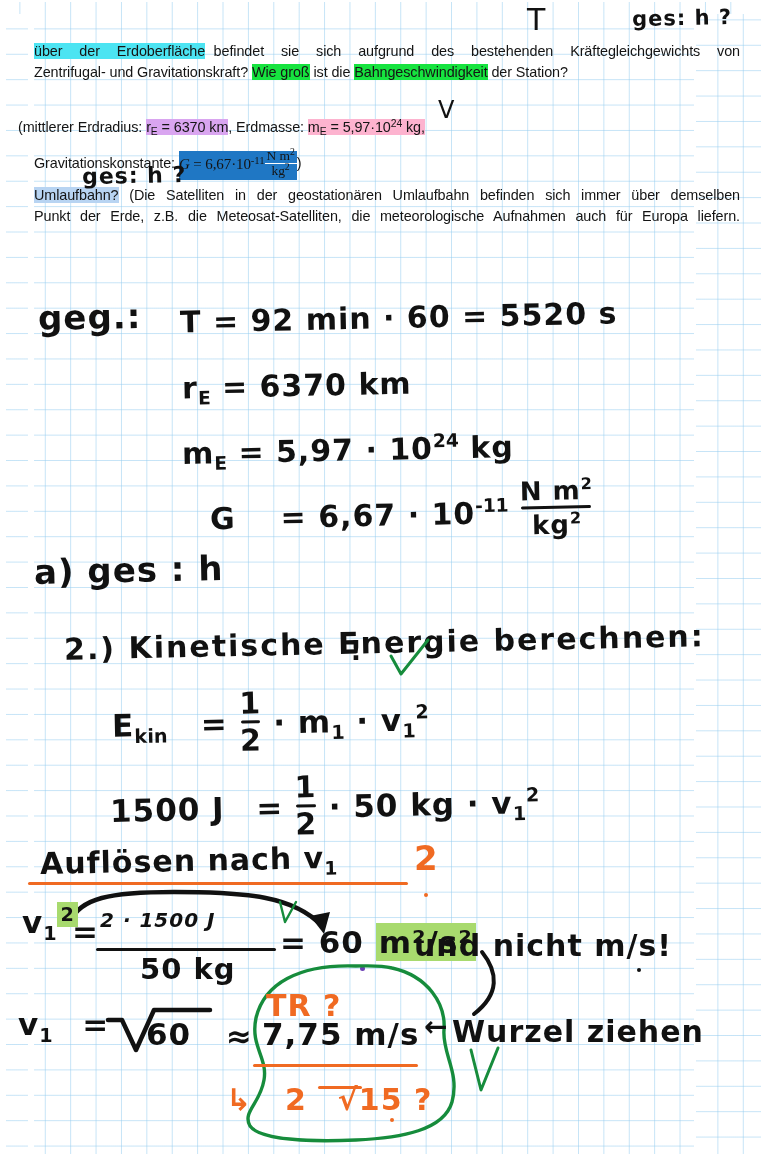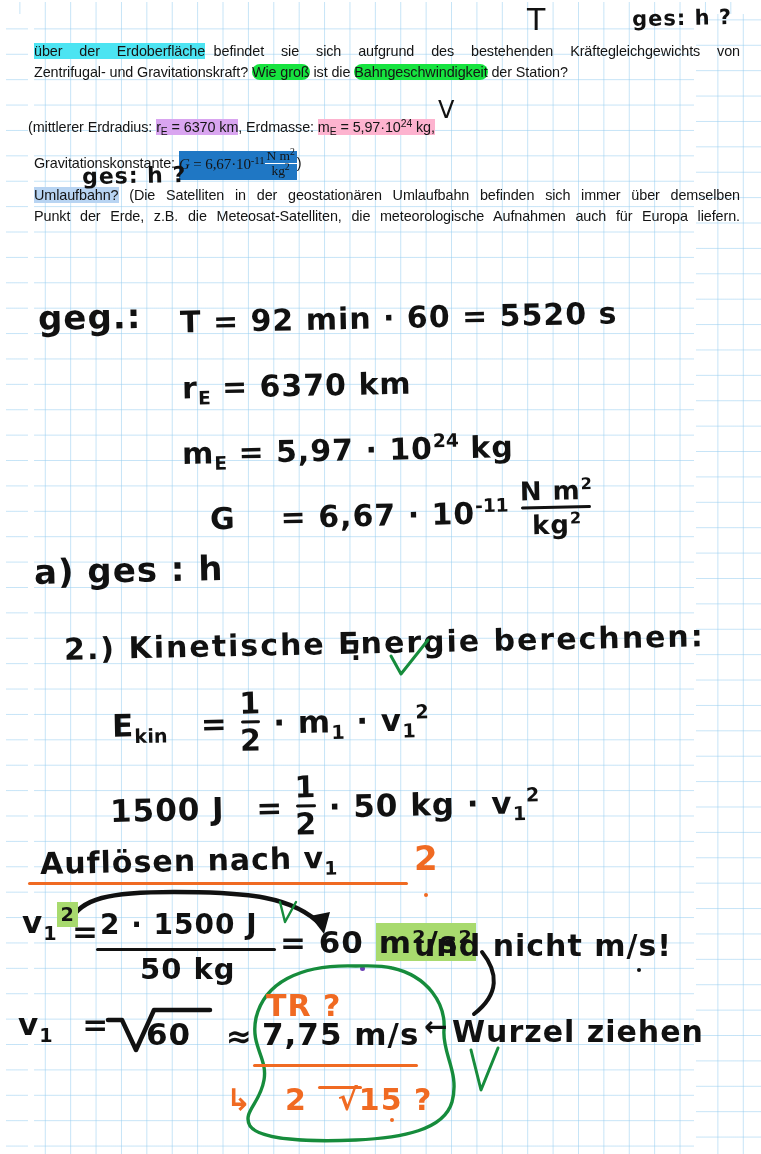--- a/index.html
+++ b/index.html
@@ -57,30 +57,30 @@
   
   .printed{
     position:absolute;
     color:#141414;
     font-family:"Liberation Sans", sans-serif;
     font-size:14.4px;
     line-height:20.5px;
     letter-spacing:-0.1px;
   }
   #task-a{ left:34px; top:41px; width:706px; text-align:justify; }
-  #givens{ left:28px; top:117px; width:706px; }
+  #givens{ left:18px; top:117px; width:706px; }
   #gravconst{ left:34px; top:150px; width:706px; }
   #task-b{ left:34px; top:185px; width:706px; text-align:justify; }
   .printed p{margin:0;}
   .just{ text-align:justify; text-align-last:justify; }
   .nojust{ text-align:justify; text-align-last:left; }
 
   .hl-yellow   { background:#ffff00; }
   .hl-cyan     { background:#4ce4f2; }
-  .hl-green    { background:#16e33f;border-radius:8px; }
+  .hl-green    { background:#16e33f; }
   .hl-purple   { background:#d9a5f0; }
   .hl-pink     { background:#fdb3cf; }
   .hl-blue     { background:#1f77c4; }
   .hl-ltblue   { background:#b8d4f2; }
   .hl-ltgreen  { background:#a8da6e; }
 
   sub{font-size:.72em;line-height:0;vertical-align:-0.28em;}
   sup{font-size:.72em;line-height:0;vertical-align:0.52em;}
 
   .gform{
@@ -242,21 +242,21 @@
     <path d="M4 36 C14 12, 44 6, 108 6 C180 6, 228 10, 256 40" fill="none" stroke="#111" stroke-width="4.5" stroke-linecap="round"></path>
     <path d="M244 30 L258 48 L264 26 Z" fill="#111"></path>
   </svg>
 
   <div class="hw" style="left:22px;top:903px;font-size:31px;">
     <span>v</span><span class="sb">1</span><span class="hl-ltgreen sp" style="padding:1px 4px;">2</span>
   </div>
 
   <div class="hw" style="left:72px;top:913px;font-size:31px;">=</div>
 
-  <div class="hw" style="left:100px;top:908px;font-size:28px;">
+  <div class="hw" style="left:100px;top:908px;font-size:20px;font-style:italic;">
     <span>2 · 1500 J</span>
   </div>
   <div class="rule" style="left:96px;top:948px;width:180px;"></div>
   <div class="hw" style="left:140px;top:952px;font-size:29px;">50 kg</div>
 
   <div class="hw" style="left:280px;top:924px;font-size:31px;">
     <span>= 60</span>
     <span class="hl-ltgreen" style="padding:1px 3px;">m²/s²</span>
   </div>
 

